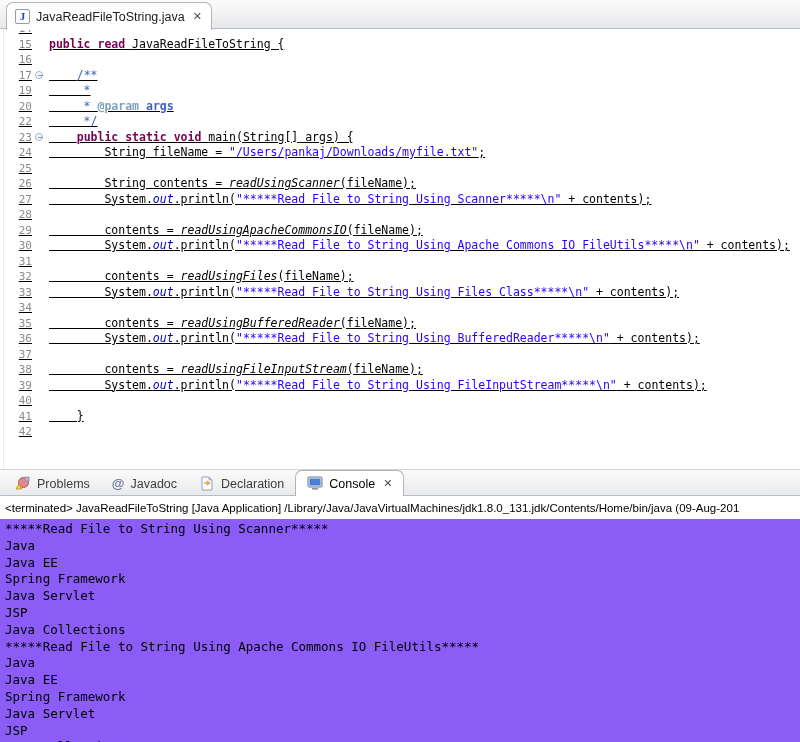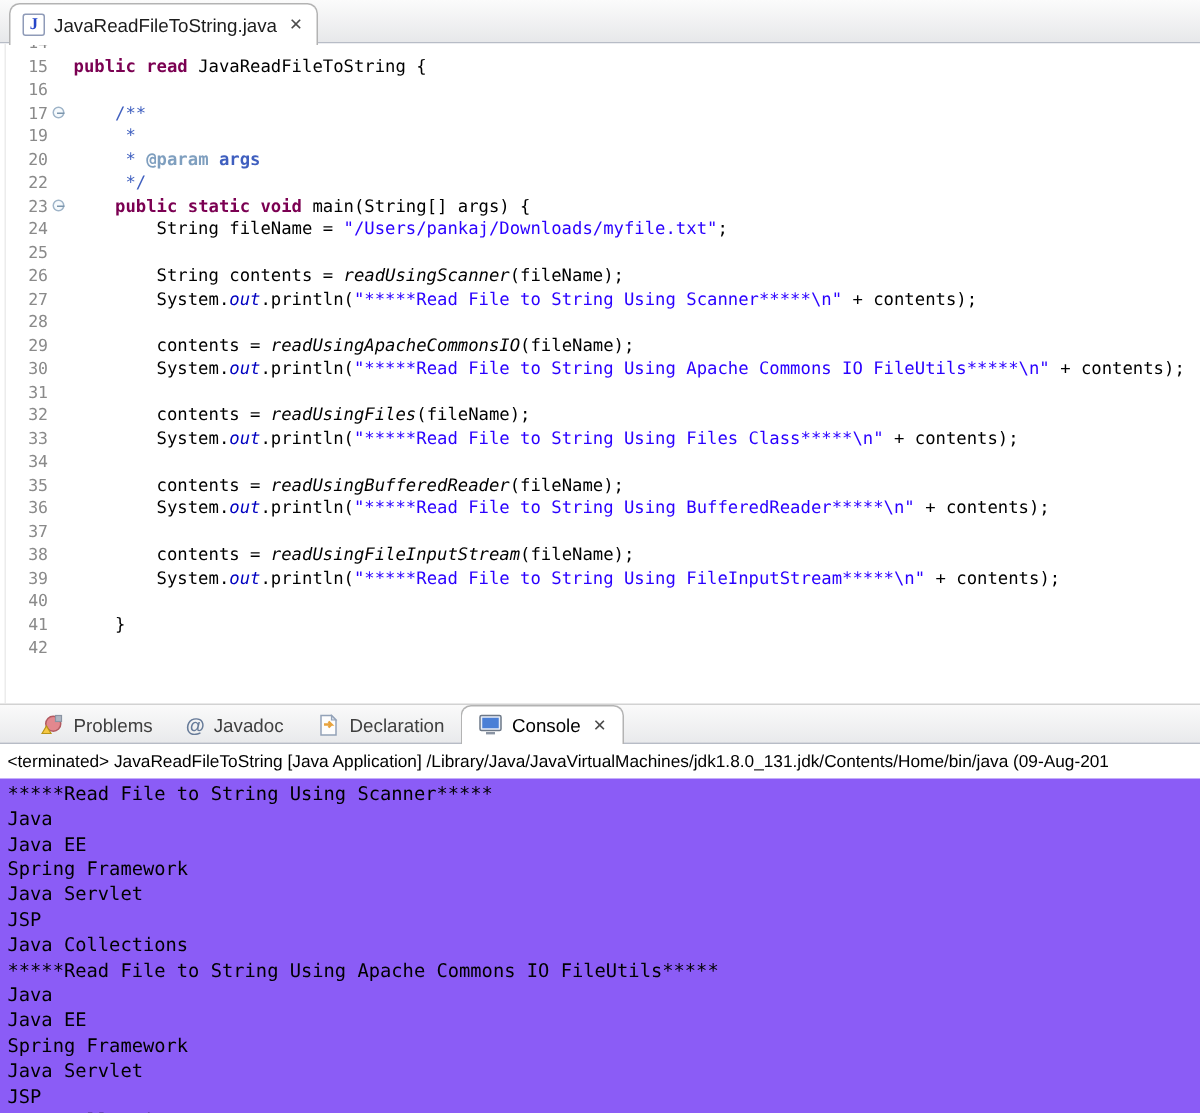--- a/index.html
+++ b/index.html
@@ -19,42 +19,42 @@
            line-height:13px; text-align:center;
            font-family:"Liberation Serif", serif; flex:none; }
   .xclose { font-size:11px; color:#4c4c4c; padding-left:2px; cursor:pointer; }
 
   
   .editor { height:440px; background:#fff; overflow:hidden; position:relative; }
   .editor::before { content:""; position:absolute; left:3px; top:0; bottom:0;
                     width:1px; background:#ececec; }
   .code-scroll { margin-top:-8px; }
   .crow { display:flex; height:15.5px; line-height:15.5px; white-space:pre;
-          font-family:"DejaVu Sans Mono", monospace; font-size:11.5px; }
+          font-family:"DejaVu Sans Mono", monospace; font-size:11.5px;text-decoration:underline; }
   .ln  { width:32px; text-align:right; color:#8a8a8a; font-size:11px; flex:none; }
   .foldc { width:17px; flex:none; position:relative; }
   .fold-icon { position:absolute; left:3px; top:3px; width:8px; height:8px;
                border:1px solid #9fb4c8; border-radius:50%; background:#f6fafd;
                cursor:pointer; }
   .fold-icon::after { content:""; position:absolute; left:1.5px; top:3px;
                       width:5px; height:1.2px; background:#7c96ad; }
   .ctext { flex:1; }
   .tp  { color:#000; }
   .tk  { color:#7b0052; font-weight:bold; }
   .ts  { color:#2a00ff; }
   .td  { color:#3f5fbf; }
   .tdt { color:#7f9fbf; font-weight:bold; }
   .tdb { color:#3f5fbf; font-weight:bold; }
   .tf  { color:#0000c0; font-style:italic; }
   .tm  { color:#000; font-style:italic; }
 
   
   .bottom-tabbar { height:27px; background:linear-gradient(#fafafa,#e9eaec);
                    border-top:1px solid #d2d2d2; border-bottom:1px solid #b7bcc6;
-                   display:flex; align-items:flex-end; padding-left:16px;
+                   display:flex; align-items:flex-end; padding-left:4px;
                    position:relative; }
   .btab { display:flex; align-items:center; gap:6px; padding:0 11px; height:23px;
           font-size:12.5px; color:#3e3e3e; position:relative; }
   .btab.active { background:#fff; border:1px solid #b3b3b3; border-bottom:none;
                  border-radius:7px 7px 0 0; height:26px; margin-bottom:-1px;
                  z-index:2; color:#000; }
   .at-glyph { color:#677b99; font-weight:bold; font-size:13px; }
   .icon16 { width:16px; height:15px; flex:none; }
 
   

